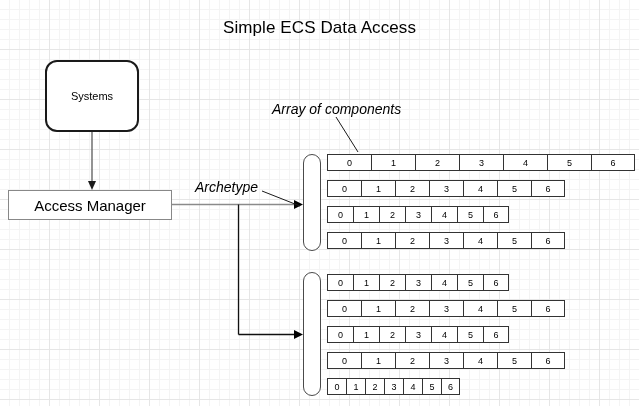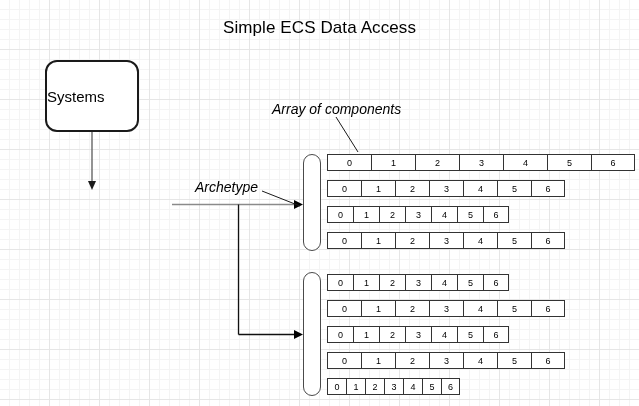--- a/index.html
+++ b/index.html
@@ -28,22 +28,22 @@
     font-size:17px;
     color:#000000;
     letter-spacing:0.1px;
   }
   .systems-box{
     position:absolute;
     left:45px;top:60px;width:94px;height:72px;
     background:#ffffff;
     border:2px solid #1a1a1a;
     border-radius:12px;
-    display:flex;align-items:center;justify-content:flex-start;
-    font-size:15px;color:#000000;
+    display:flex;align-items:center;justify-content:center;
+    font-size:11px;color:#000000;
     box-sizing:border-box;
   }
   .access-box{
     position:absolute;
     left:8px;top:190px;width:164px;height:30px;
     background:#ffffff;
     border:1px solid #888888;
     display:flex;align-items:center;justify-content:center;
     font-size:15px;color:#000000;
     box-sizing:border-box;
@@ -90,20 +90,23 @@
 <body>
 
 <div id="canvas">
 
   <div class="title">Simple ECS Data Access</div>
 
   <div class="systems-box">
     <span>Systems</span>
   </div>
 
+  <div class="access-box">
+    <span>Access Manager</span>
+  </div>
 
   <svg class="overlay">
 
     <line x1="92" y1="132" x2="92" y2="183" stroke="#666666" stroke-width="1.4"></line>
     <polygon points="92,190 88,181 96,181" fill="#1a1a1a"></polygon>
 
     <line x1="172" y1="204.5" x2="296" y2="204.5" stroke="#8a8a8a" stroke-width="1.4"></line>
     <polygon points="303,204.5 294,200 294,209" fill="#000000"></polygon>
 
     <line x1="238.5" y1="204.5" x2="238.5" y2="334.5" stroke="#111111" stroke-width="1.3"></line>

